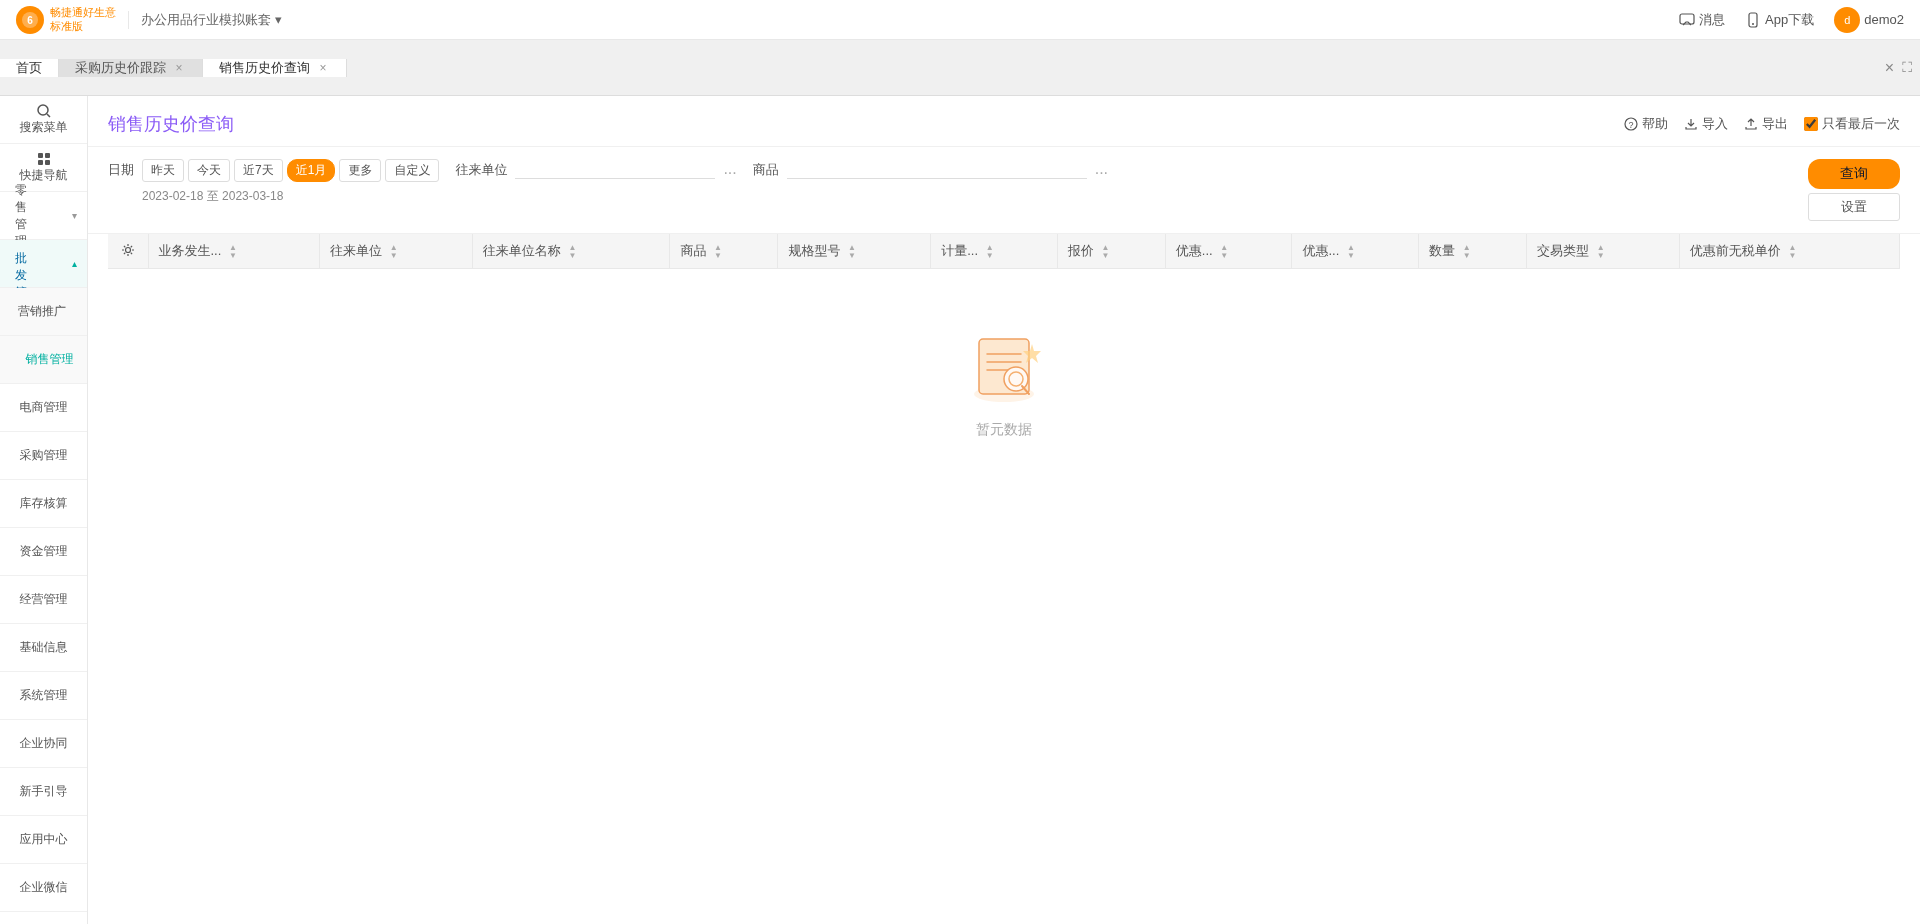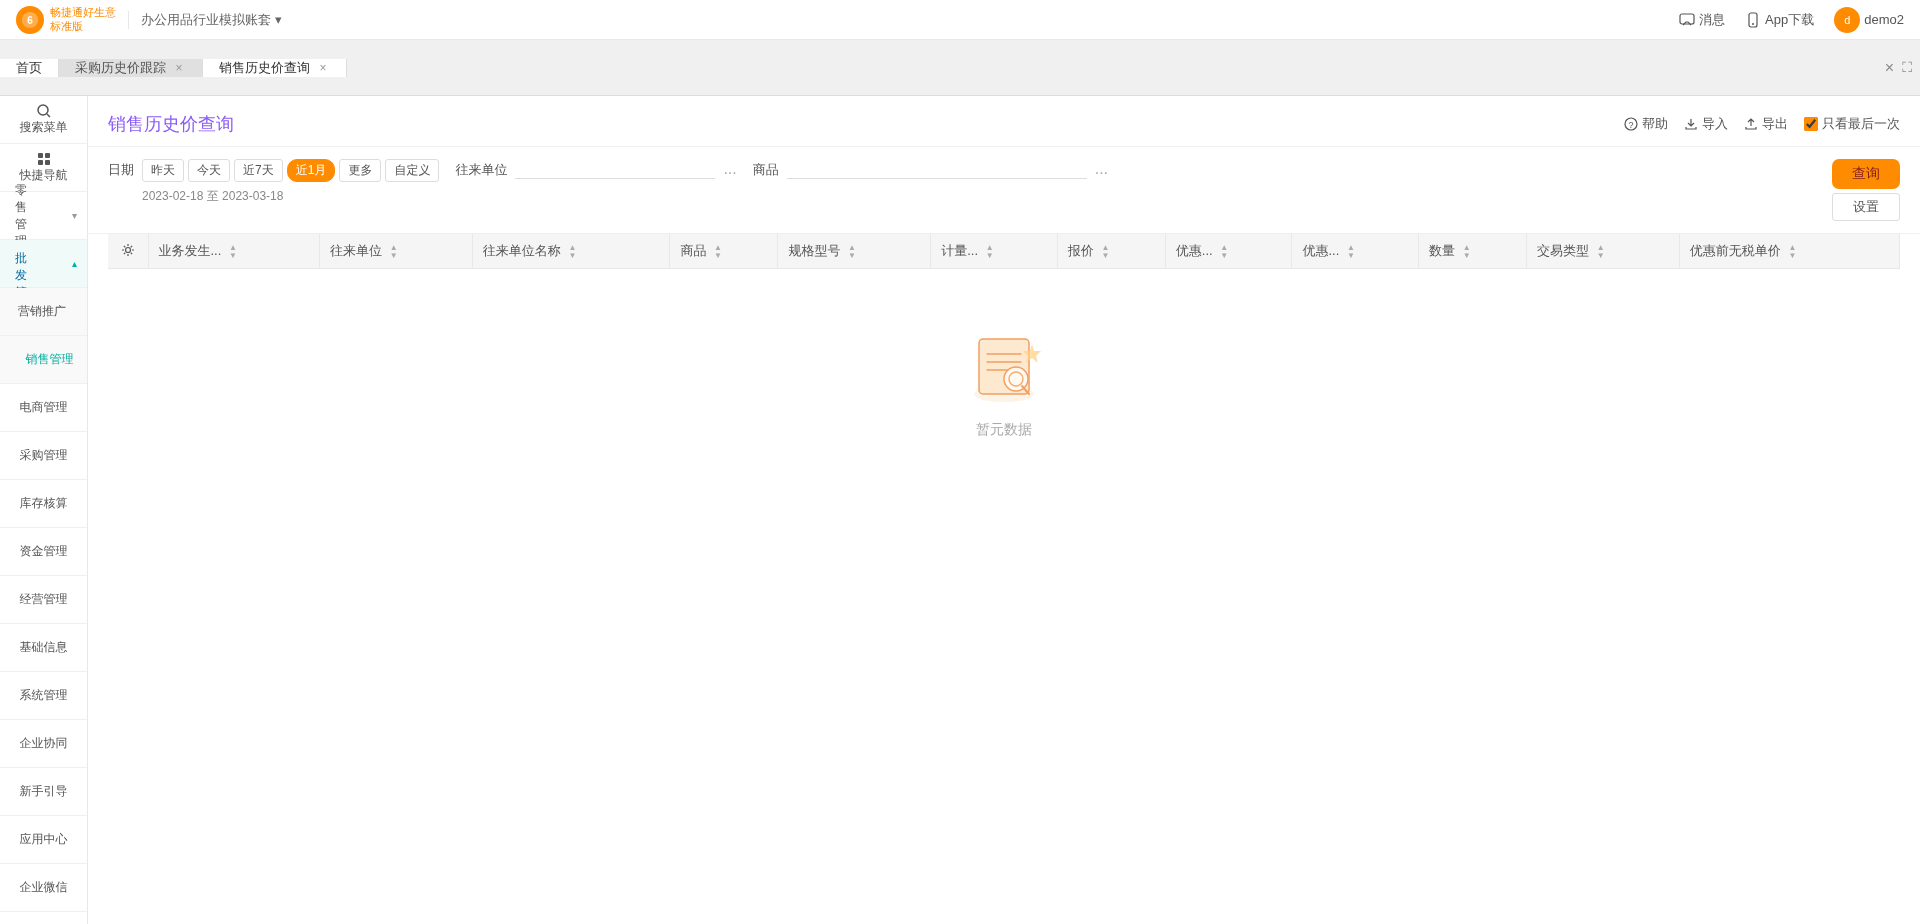--- a/index.html
+++ b/index.html
@@ -48,21 +48,21 @@
     .filter-group { display: flex; align-items: flex-start; gap: 8px; }
     .filter-label { color: #555; font-size: 13px; padding-top: 2px; white-space: nowrap; }
     .date-options { display: flex; flex-direction: column; gap: 4px; }
     .date-buttons { display: flex; gap: 4px; align-items: center; }
     .date-btn { padding: 2px 8px; border: 1px solid #ddd; border-radius: 3px; cursor: pointer; font-size: 12px; color: #555; background: #fff; }
     .date-btn.active { background: #ff8c00; color: #fff; border-color: #ff8c00; border-radius: 10px; text-align: center; }
     .date-range { font-size: 12px; color: #888; margin-top: 2px; }
     .filter-input-group { display: flex; align-items: center; gap: 8px; }
     .filter-input { border: none; border-bottom: 1px solid #ddd; padding: 2px 8px; font-size: 13px; width: 200px; outline: none; color: #333; }
     .filter-dots { color: #aaa; font-size: 16px; cursor: pointer; }
-    .search-btn { background: #ff8c00; color: #7f1d1d; border: none; padding: 6px 20px; border-radius: 7px; cursor: pointer; font-size: 14px; }
+    .search-btn { background: #ff8c00; color: #0f172a; border: none; padding: 6px 32px; border-radius: 12px; cursor: pointer; font-size: 14px; }
     .settings-btn { background: #fff; color: #555; border: 1px solid #ddd; padding: 4px 12px; border-radius: 3px; cursor: pointer; font-size: 13px; }
 
     
     .table-container { flex: 1; overflow: auto; padding: 0 20px; }
     table { width: 100%; border-collapse: collapse; font-size: 13px; }
     thead { position: sticky; top: 0; background: #f5f5f5; z-index: 1; }
     th { padding: 8px 10px; text-align: left; color: #555; font-weight: normal; border-bottom: 1px solid #e8e8e8; border-right: 1px solid #e8e8e8; white-space: nowrap; cursor: pointer; user-select: none; }
     th .sort-icons { display: inline-flex; flex-direction: column; margin-left: 4px; font-size: 8px; line-height: 1; color: #aaa; vertical-align: middle; }
     .th-settings { width: 40px; text-align: center; }
 

